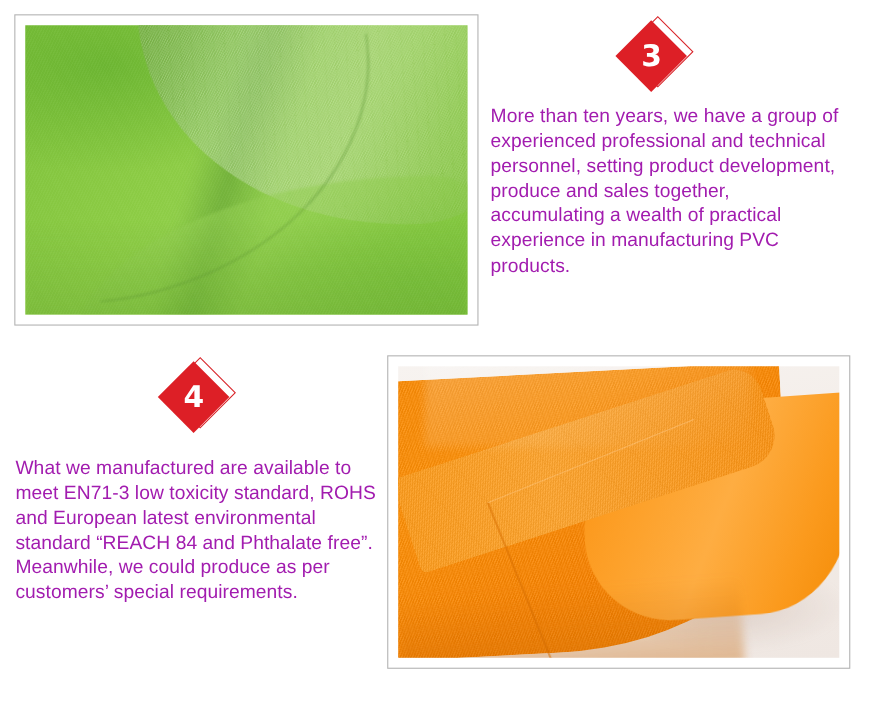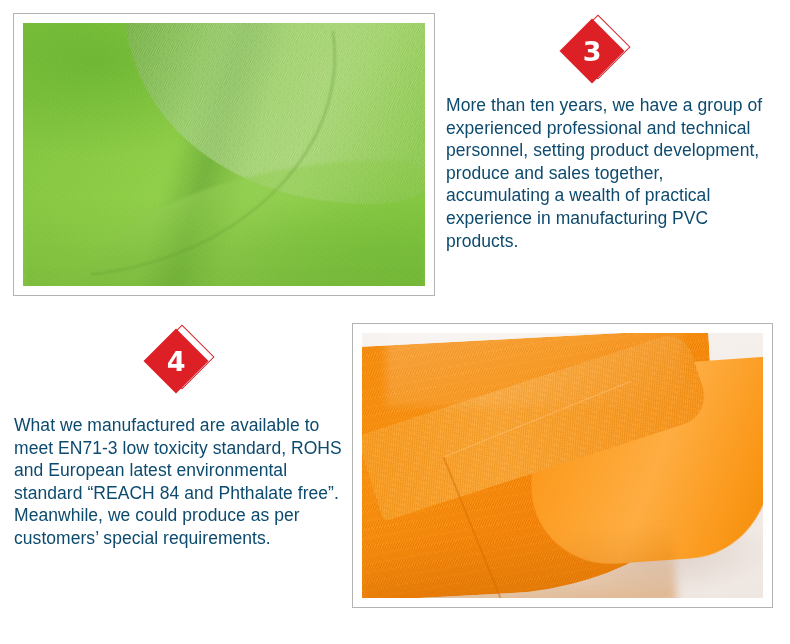--- a/index.html
+++ b/index.html
@@ -237,21 +237,21 @@
     line-height: 1;
     letter-spacing: -0.5px;
   }
 
   #badge-3 { left: 568px; top: 22px; }
   #badge-4 { left: 152px; top: 332px; }
 
   
   .body-text {
     position: absolute;
-    color: #0c4a6e;
+    color: #a21caf;
     font-family: "Liberation Sans", sans-serif;
     font-size: 17.5px;
     line-height: 22.6px;
     white-space: pre-line;
     letter-spacing: 0.05px;
   }
   #text-3 {
     left: 446px;
     top: 94px;
     width: 320px;

